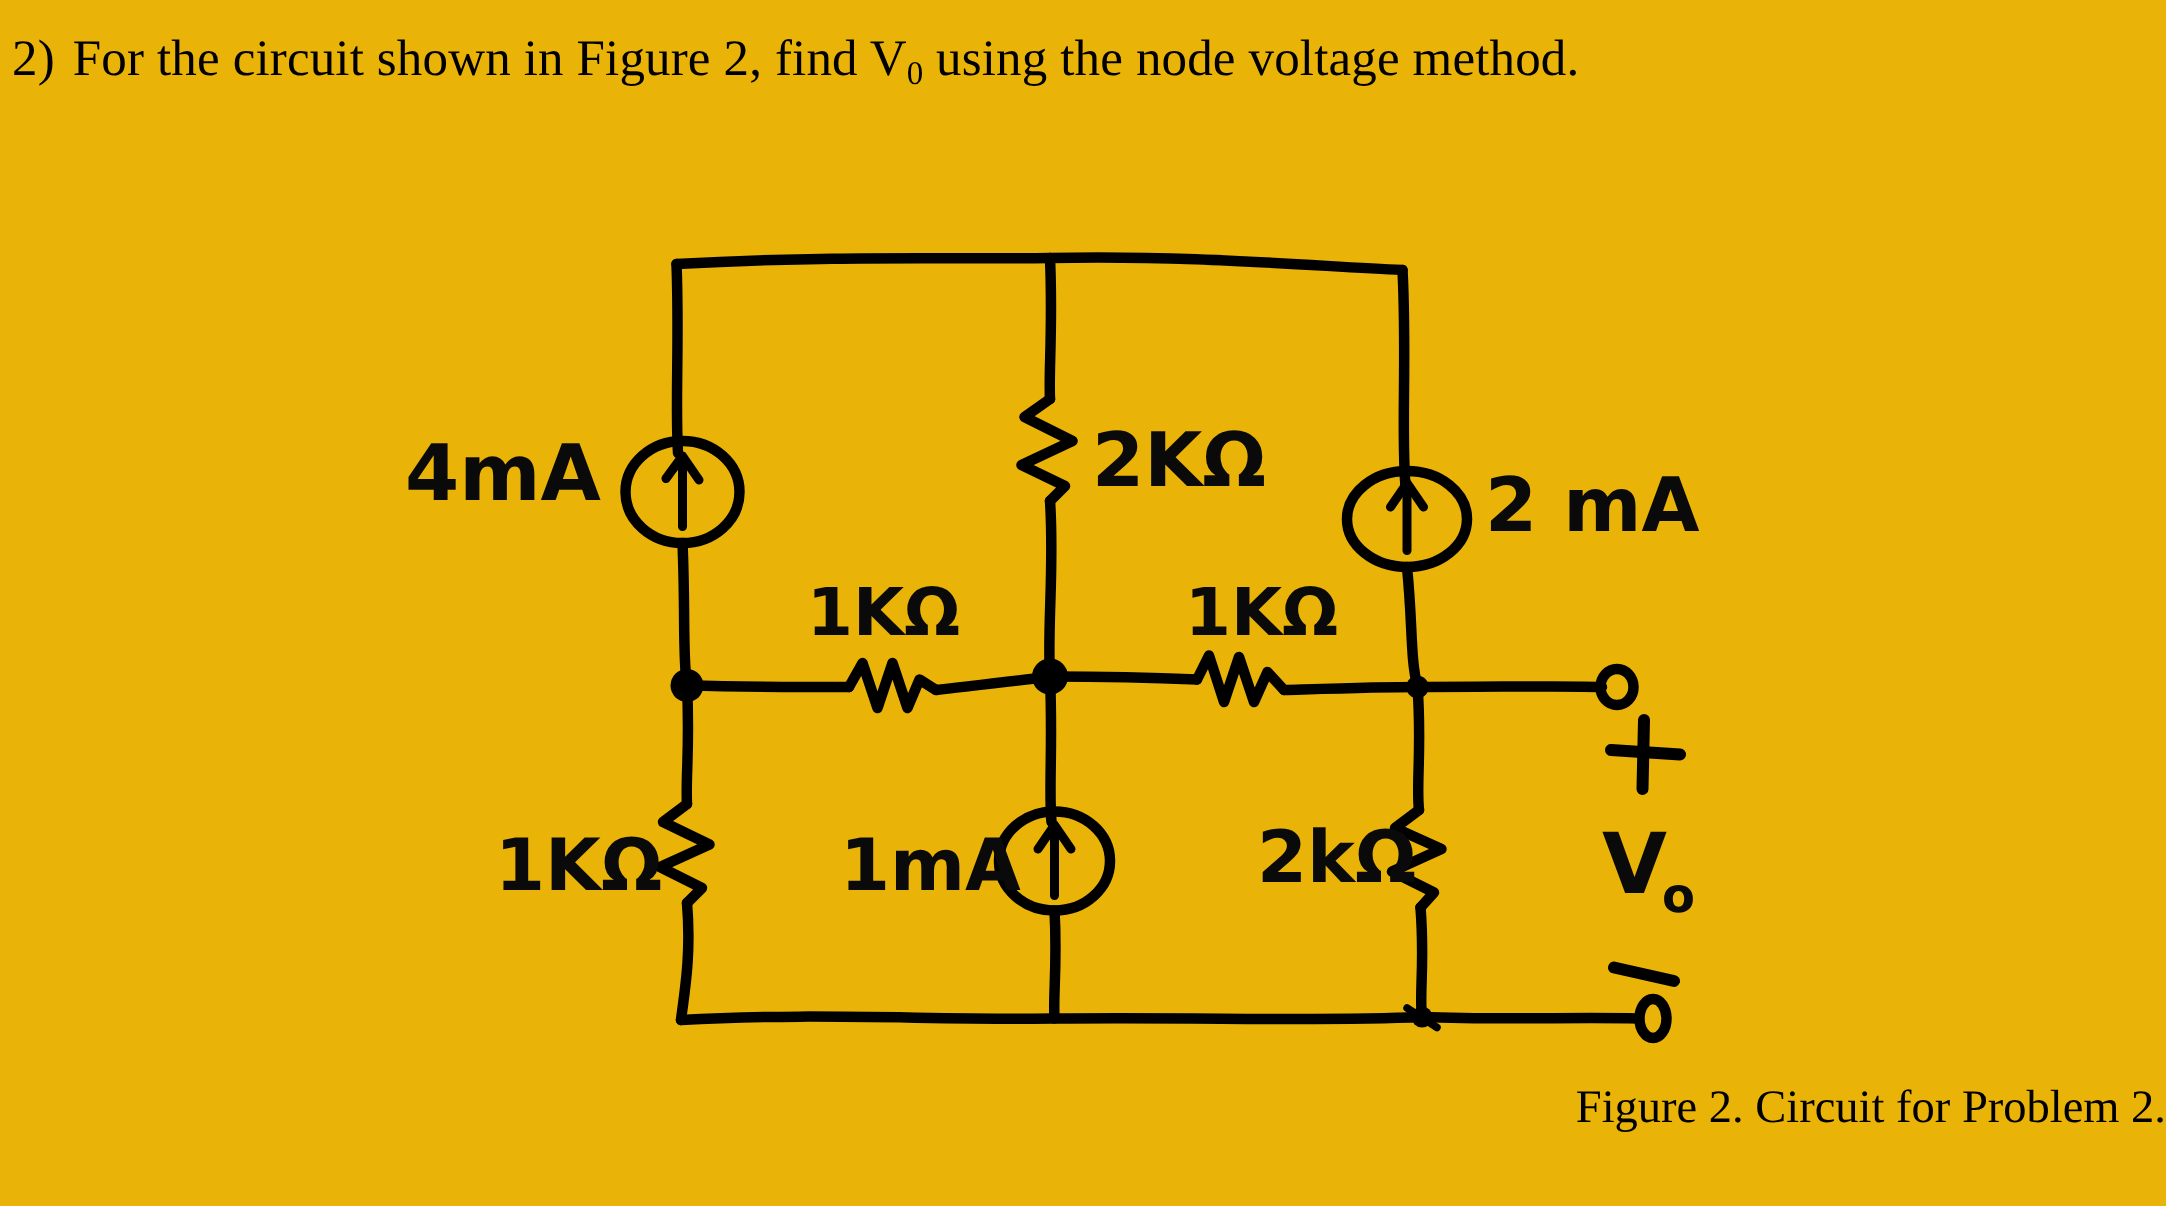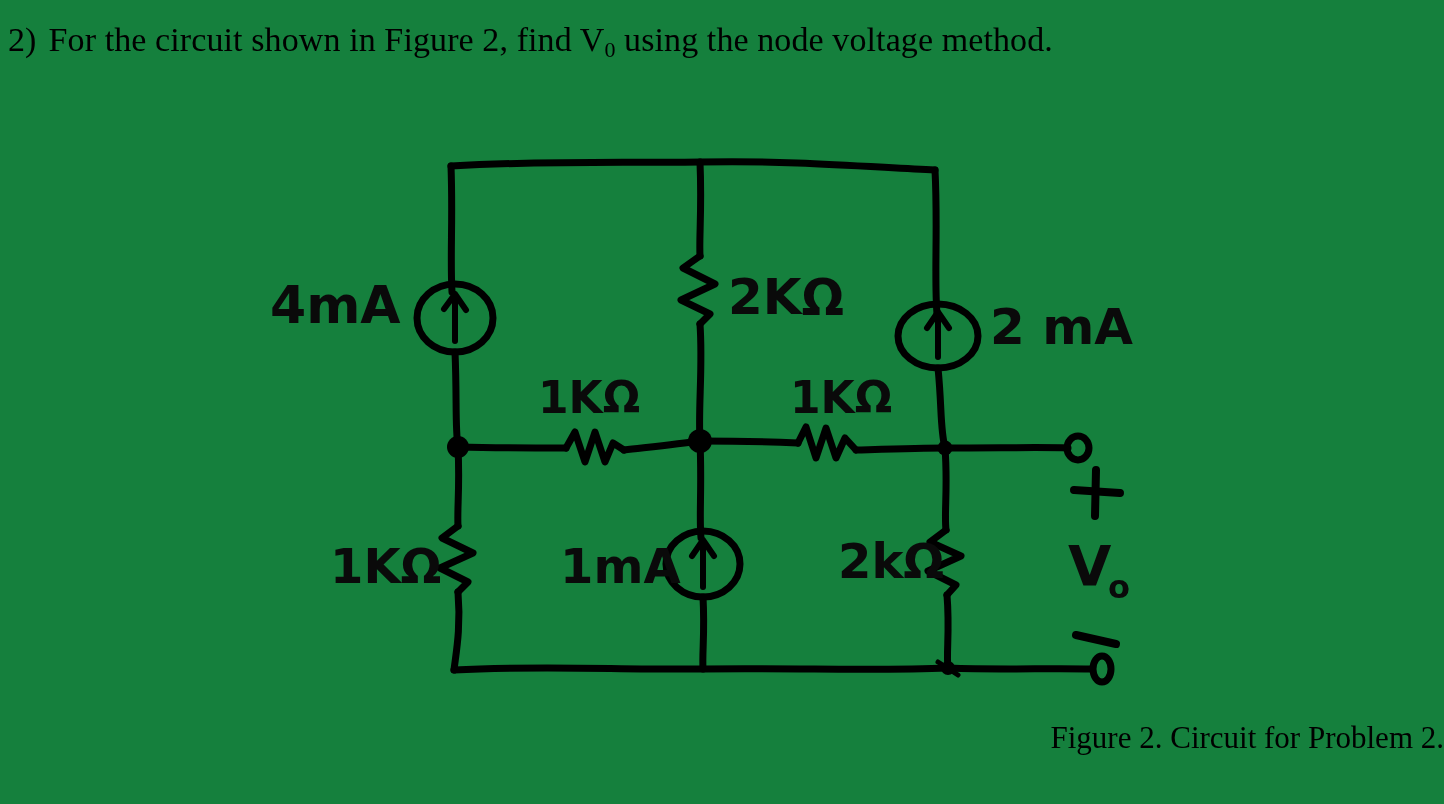--- a/index.html
+++ b/index.html
@@ -13,21 +13,21 @@
     height: 804px;
     font-family: "Liberation Serif", "DejaVu Serif", serif;
     color: #000000;
     position: relative;
     overflow: hidden;
   }
   #page {
     position: relative;
     width: 1444px;
     height: 804px;
-    background: #15803d;
+    background: #eab308;
   }
   #problem-statement {
     position: absolute;
     left: 8px;
     top: 18px;
     width: 1400px;
     font-size: 34px;
     line-height: 44px;
     white-space: nowrap;
     letter-spacing: 0.1px;
@@ -37,21 +37,21 @@
     margin-right: 12px;
   }
   .sub {
     font-size: 22px;
     vertical-align: -0.28em;
     letter-spacing: 0;
   }
   #figure-area {
     position: absolute;
     left: 0;
-    top: 98px;
+    top: 108px;
     width: 1444px;
     height: 600px;
   }
   #figure-svg {
     position: absolute;
     left: 0;
     top: 0;
   }
   #figure-caption {
     position: absolute;

